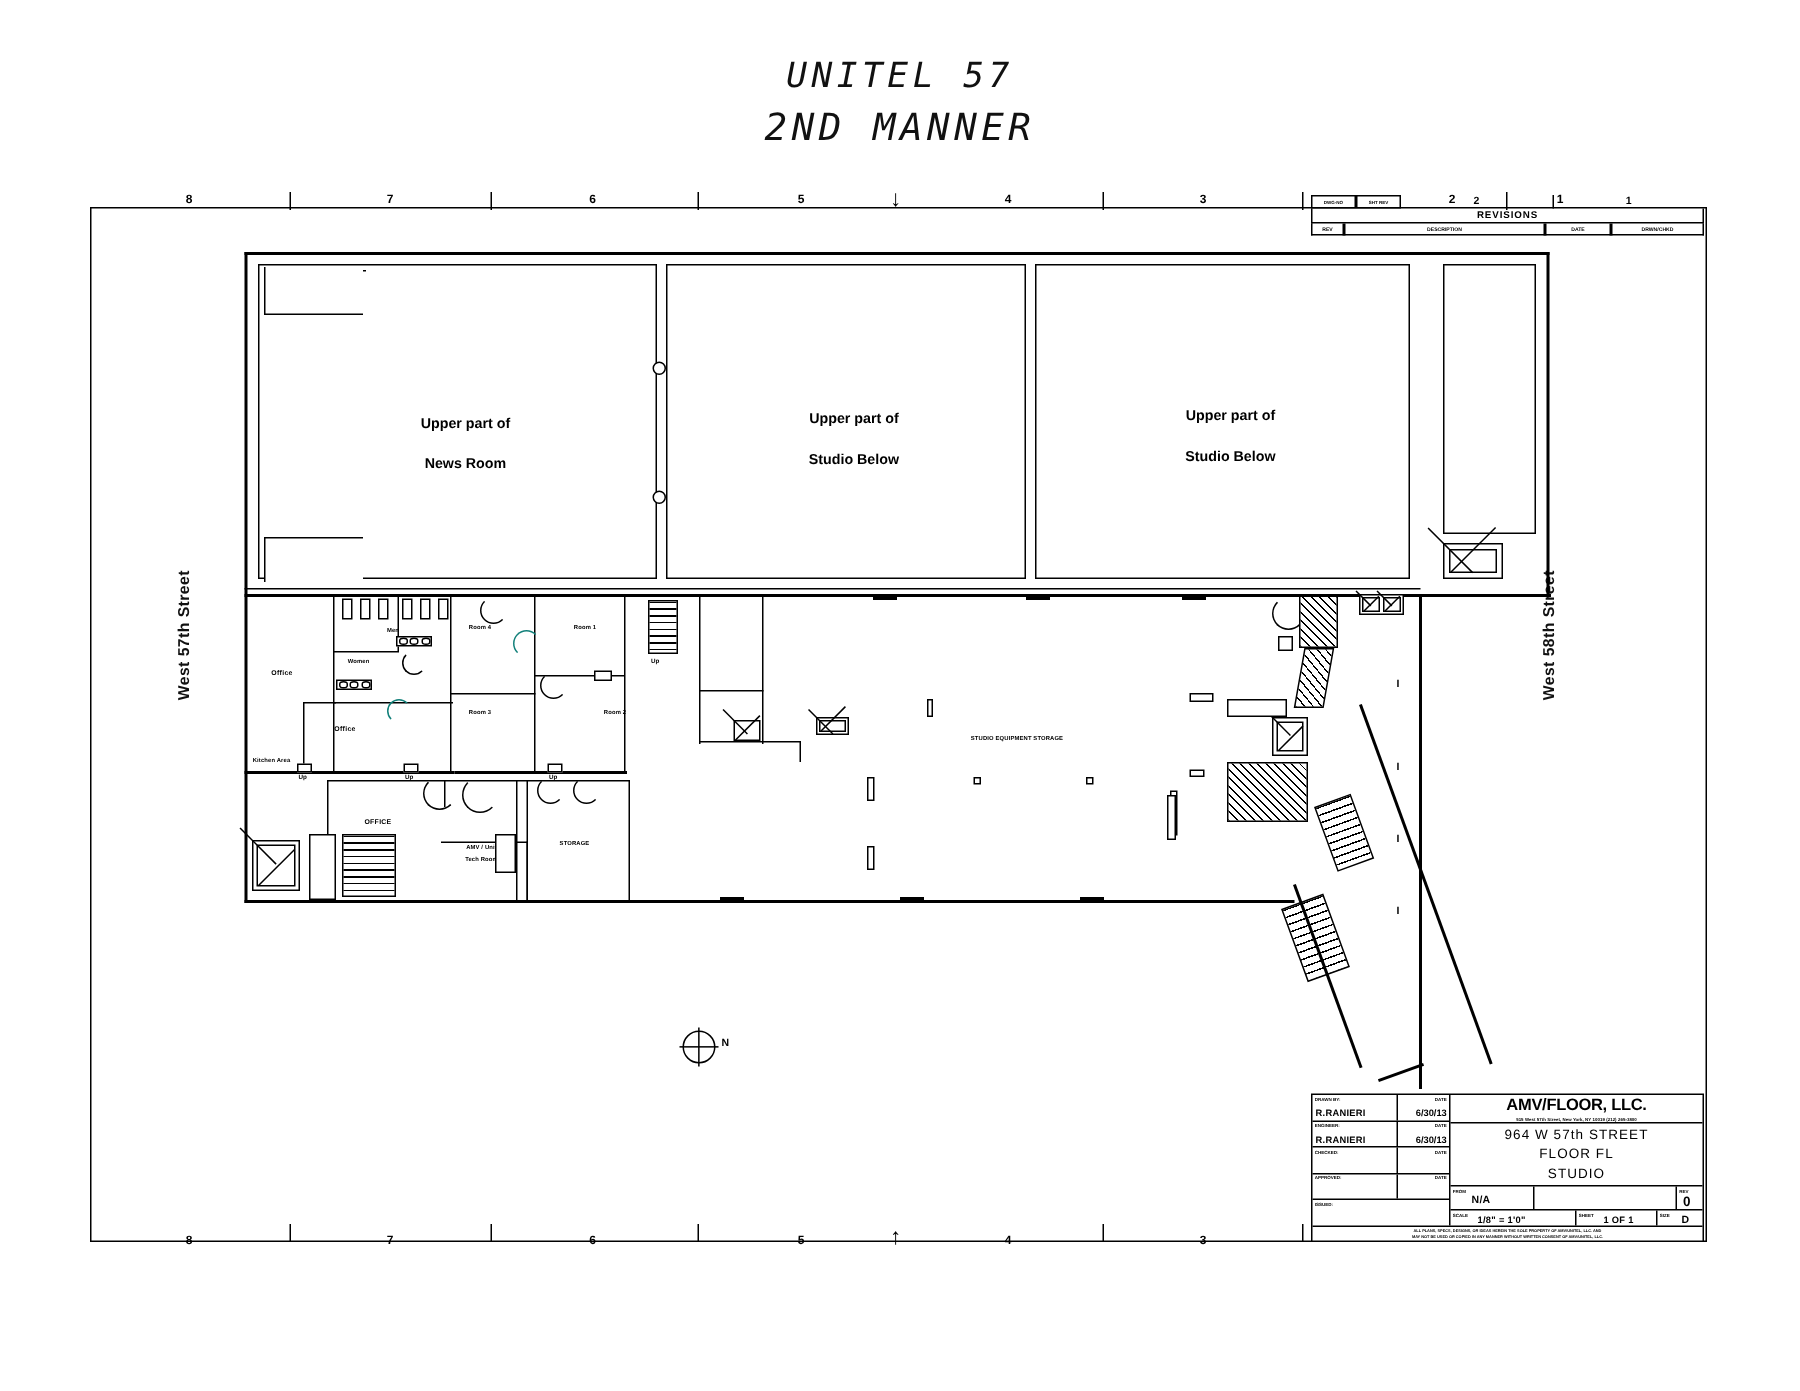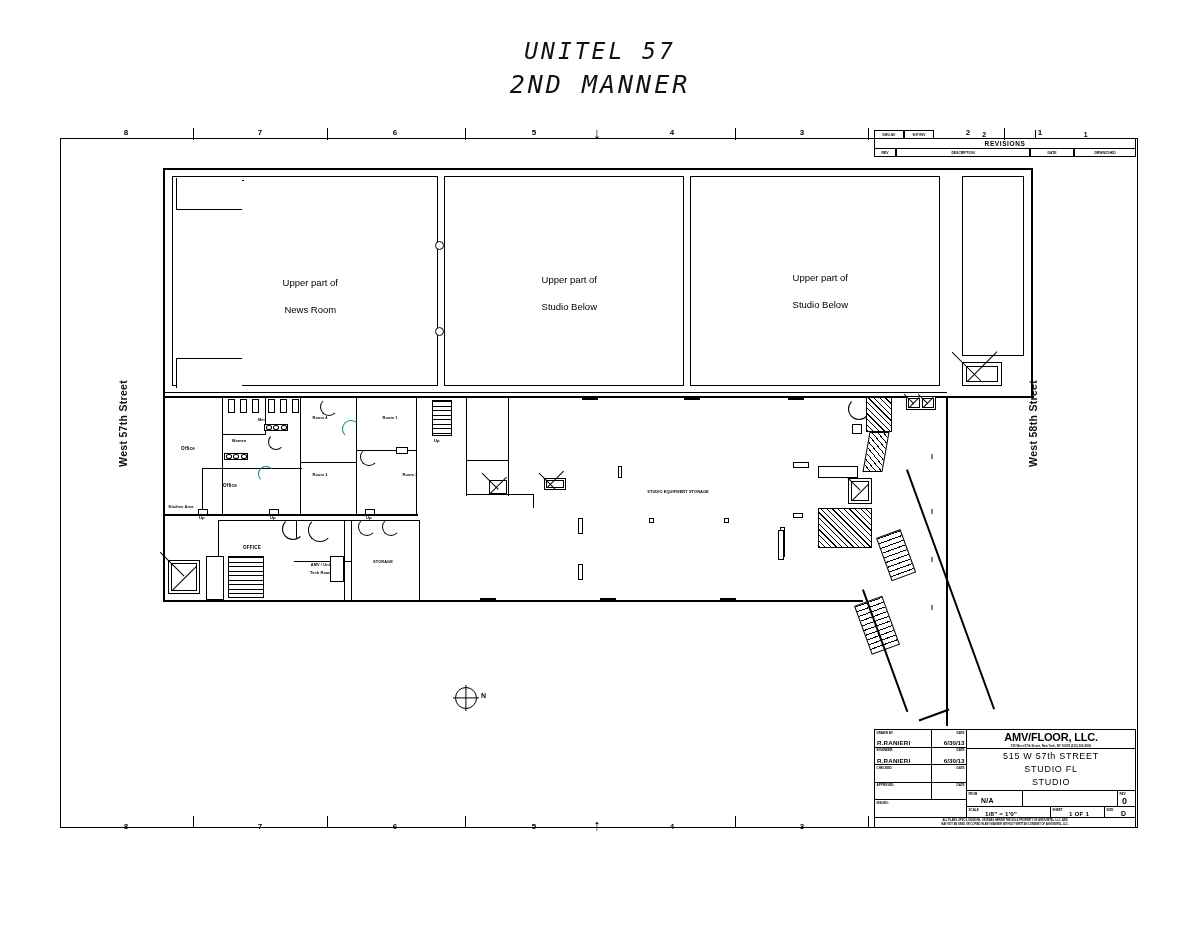--- a/index.html
+++ b/index.html
@@ -37,21 +37,21 @@
     writing-mode:vertical-rl;white-space:nowrap;letter-spacing:.3px;
   }
   #street-west57{left:117px;top:380px;transform:rotate(180deg);}
   #street-west58{left:1027px;top:380px;transform:rotate(180deg);}
 
   
   .wall{position:absolute;background:#000;}
   .room-box{position:absolute;border:1.6px solid #000;box-sizing:border-box;background:#fff;}
   .thinbox{position:absolute;border:1px solid #000;box-sizing:border-box;background:#fff;}
   .room-label{position:absolute;text-align:center;color:#000;white-space:pre;line-height:1.45;}
-  .big-label{font-size:9.5px;font-weight:normal;}
+  .big-label{font-size:9.5px;font-weight:bold;}
   .sm-label{font-size:4.6px;font-weight:bold;letter-spacing:.2px;}
   .xs-label{font-size:3.9px;font-weight:bold;letter-spacing:.1px;}
 
   .hatch{position:absolute;border:1px solid #000;box-sizing:border-box;
     background-image:repeating-linear-gradient(45deg,#000 0 0.8px,transparent 0.8px 4px);}
   .xbox{position:absolute;border:1.1px solid #000;box-sizing:border-box;}
   .xbox::before,.xbox::after{content:"";position:absolute;left:0;top:50%;
     width:141%;height:1px;background:#000;transform-origin:0 0;}
   .xbox::before{transform:rotate(45deg) translate(-50%,-50%);left:0;top:0;width:141%;}
   .xbox::after{transform:rotate(-45deg);left:0;top:100%;width:141%;}
@@ -425,22 +425,22 @@
         </div>
       </div>
     </div>
 
     <div id="tb-right">
       <div id="tb-company">
         <div id="tb-company-name">AMV/FLOOR, LLC.</div>
         <div id="tb-company-addr">515 West 57th Street, New York, NY 10019 (212) 265-3800</div>
       </div>
       <div id="tb-project">
-        <div>515 W 57th STREET</div>
-        <div>STUDIO FL</div>
+        <div>964 W 57th STREET</div>
+        <div>FLOOR FL</div>
         <div>STUDIO</div>
       </div>
       <div id="tb-scalerow">
         <div class="c" style="width:56px;">
           <span class="tb-tag">FROM</span>
           <span class="tb-val" style="left:14px;bottom:2px;font-size:7px;">N/A</span>
         </div>
         <div class="c" style="flex:1;"></div>
         <div class="c" style="width:17px;">
           <span class="tb-tag">REV</span>

